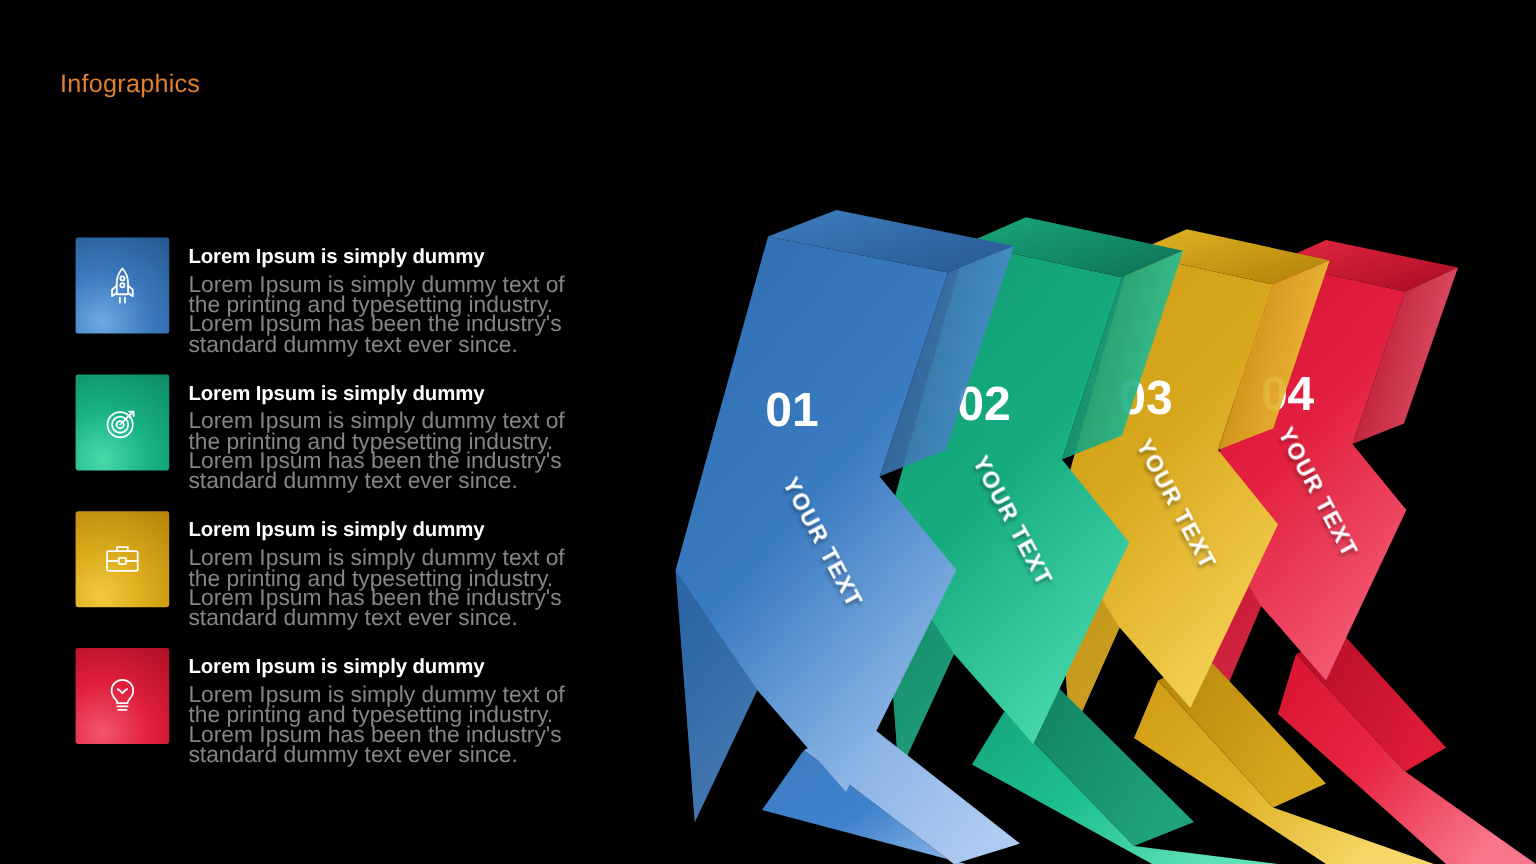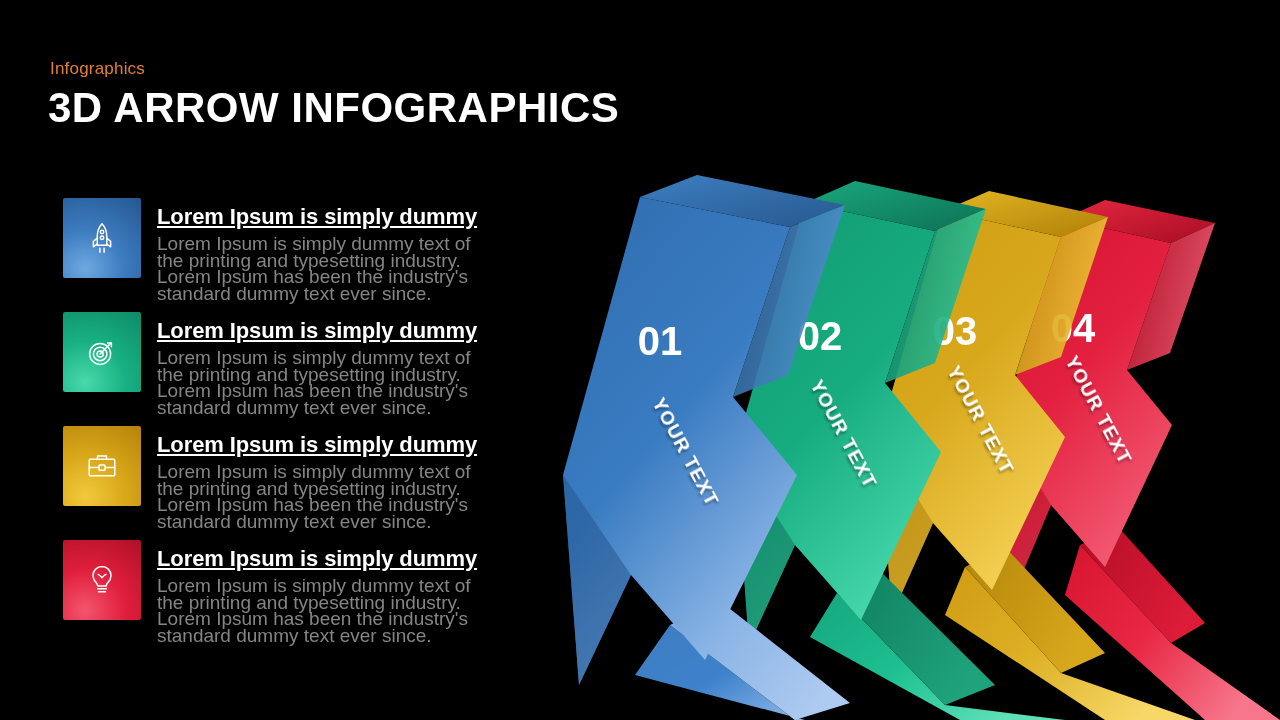--- a/index.html
+++ b/index.html
@@ -6,21 +6,21 @@
   body{
     width:1280px;height:720px;background:#000;overflow:hidden;
     font-family:"Liberation Sans", sans-serif;
     position:relative;
   }
   .slide{position:absolute;inset:0;background:#000;}
 
   
   .eyebrow{
     position:absolute;left:50px;top:59px;
-    font-size:17px;color:#e0802f;letter-spacing:.2px;
+    font-size:21px;color:#e0802f;letter-spacing:.2px;
   }
   .title{
     position:absolute;left:48px;top:86px;
     font-size:42px;font-weight:bold;color:#ffffff;
     letter-spacing:.5px;line-height:1.05;white-space:nowrap;
   }
 
   
   .list{position:absolute;left:63px;top:198px;width:430px;}
   .item{position:relative;height:114px;}
@@ -30,22 +30,22 @@
     display:flex;align-items:center;justify-content:center;
   }
   .tile svg{width:36px;height:36px;display:block;}
   .tile.blue  {background:radial-gradient(circle at 28% 88%, #6fa9e2 0%, #3d7cc0 42%, #24578f 100%);}
   .tile.green {background:radial-gradient(circle at 28% 88%, #49d9ab 0%, #18b183 45%, #0e8a66 100%);}
   .tile.gold  {background:radial-gradient(circle at 28% 88%, #f2c93c 0%, #d9a81a 45%, #b58208 100%);}
   .tile.red   {background:radial-gradient(circle at 28% 88%, #f3556e 0%, #e01f3c 45%, #ae0f27 100%);}
 
   .txt{position:absolute;left:94px;top:6px;width:336px;}
   .h{
-    font-size:22px;font-weight:bold;color:#fff;margin:0 0 6px 0;
-    letter-spacing:-.1px;white-space:nowrap;text-decoration:underline;
+    font-size:17px;font-weight:bold;color:#fff;margin:0 0 6px 0;
+    letter-spacing:-.1px;white-space:nowrap;
   }
   .p{
     font-size:19px;color:#858585;line-height:16.5px;margin:0;
   }
 
   
   .graphic{position:absolute;left:505px;top:175px;width:775px;height:545px;}
   .graphic svg{display:block;width:775px;height:545px;}
   .num{
     font-family:"Liberation Sans", sans-serif;
@@ -55,21 +55,20 @@
     font-family:"Liberation Sans", sans-serif;
     font-size:19px;font-weight:bold;fill:#ffffff;letter-spacing:1.2px;
   }
 </style>
 </head>
 <body>
 
 <div class="slide">
 
   <div class="eyebrow">Infographics</div>
-  <div class="title">3D ARROW INFOGRAPHICS</div>
 
   <div class="list">
 
     <div class="item">
       <div class="tile blue">
         <svg viewBox="0 0 48 48">
           <g fill="none" stroke="#fff" stroke-width="2" stroke-linecap="round" stroke-linejoin="round">
             <path d="M24 5c4.2 4.6 6.3 10.2 6.3 16.4v12.2H17.7V21.4C17.7 15.2 19.8 9.6 24 5z"></path>
             <path d="M17.7 24.2l-5.2 4.3v7.2l5.2-3.4"></path>
             <path d="M30.3 24.2l5.2 4.3v7.2l-5.2-3.4"></path>

